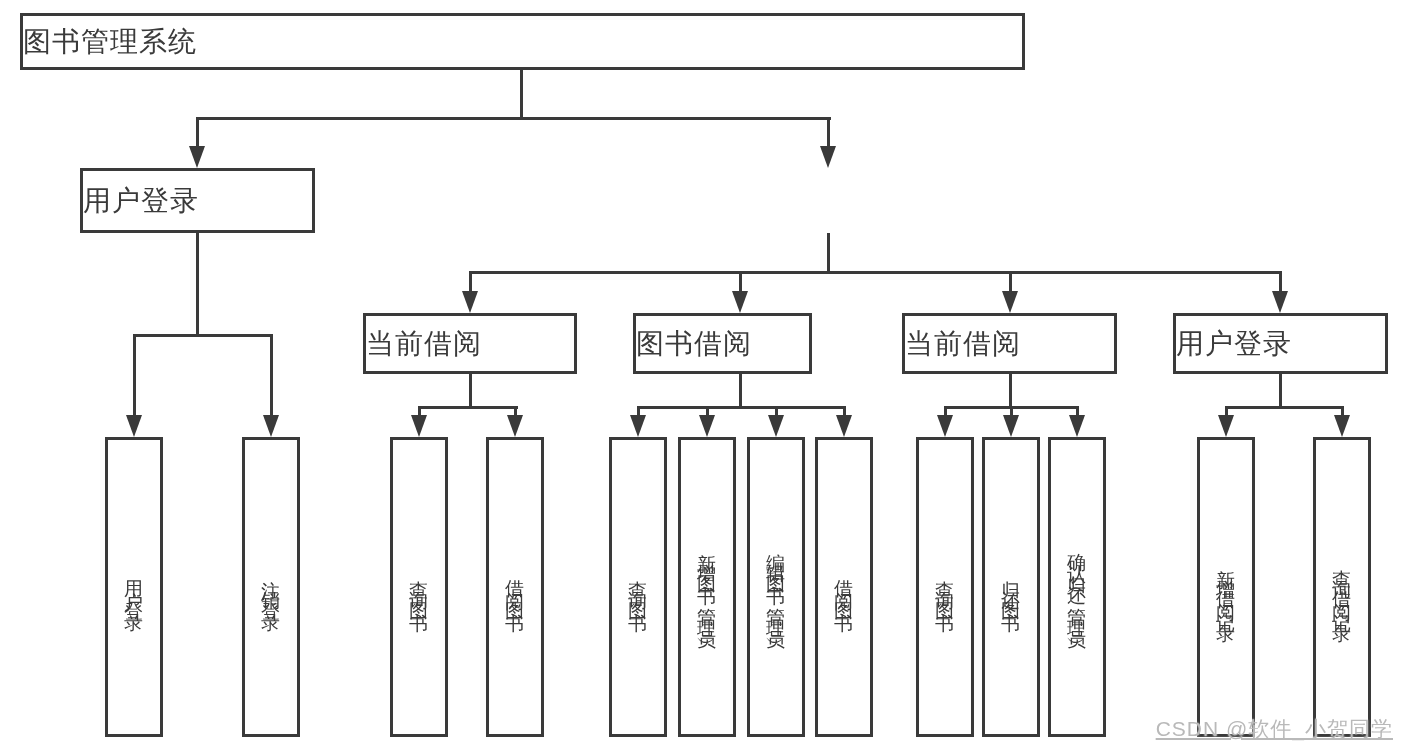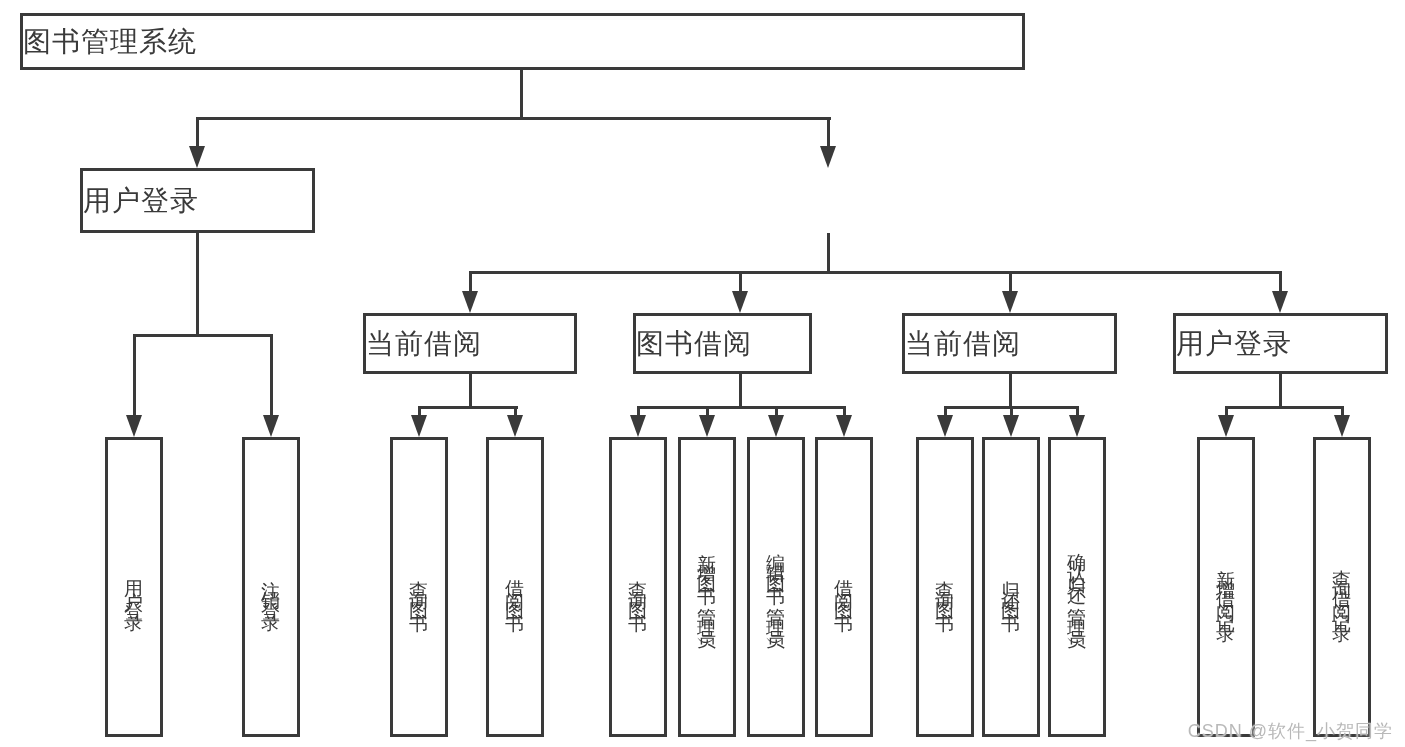--- a/index.html
+++ b/index.html
@@ -49,25 +49,26 @@
   .h{position:absolute;height:3px;background:var(--line);}
   .arrow{
     position:absolute;width:0;height:0;
     border-left:8px solid transparent;
     border-right:8px solid transparent;
     border-top:22px solid var(--line);
   }
   .watermark{
     position:absolute;
     right:12px;bottom:4px;
-    font-size:18px;
+    font-size:21px;
     color:var(--watermark);
     text-shadow:0 0 2px #ffffff;
     z-index:10;
     letter-spacing:1px;
+    text-decoration:underline;
   }
 </style>
 </head>
 <body>
 
 <div class="canvas">
 
   <div class="node" style="left:20px;top:13px;width:1005px;height:57px;">
     <span>图书管理系统</span>
   </div>

